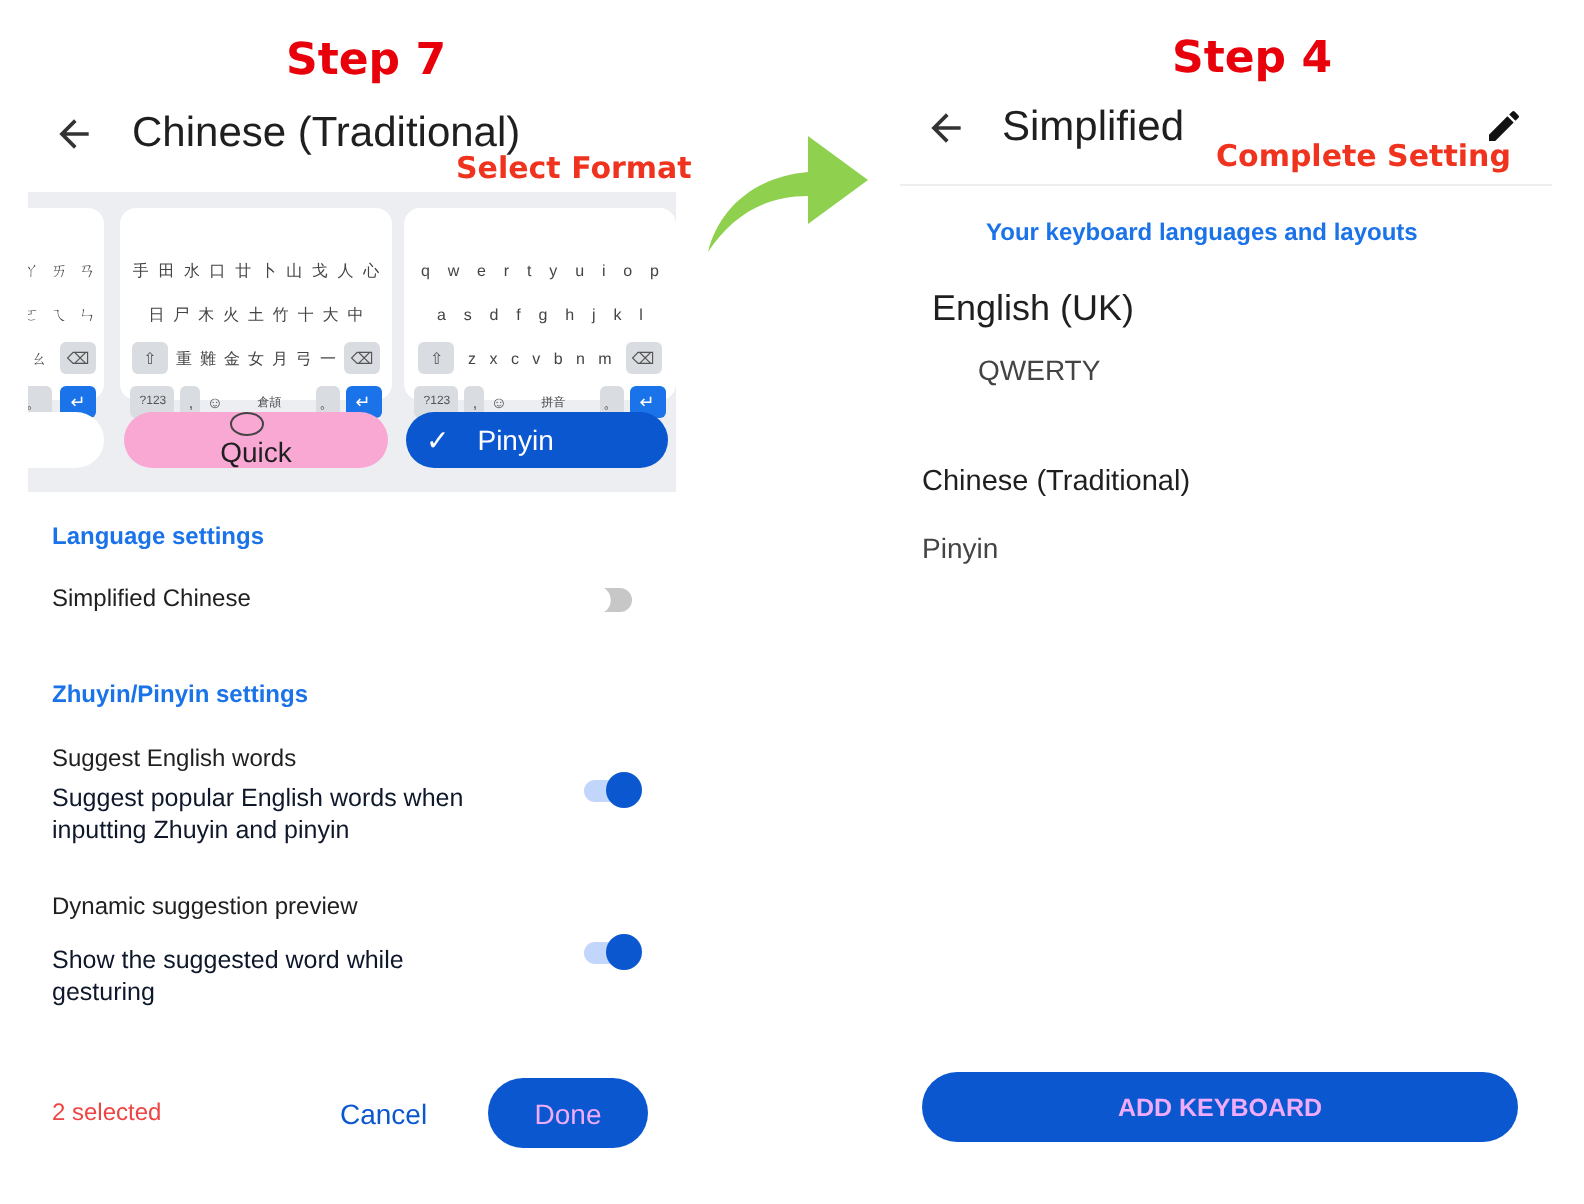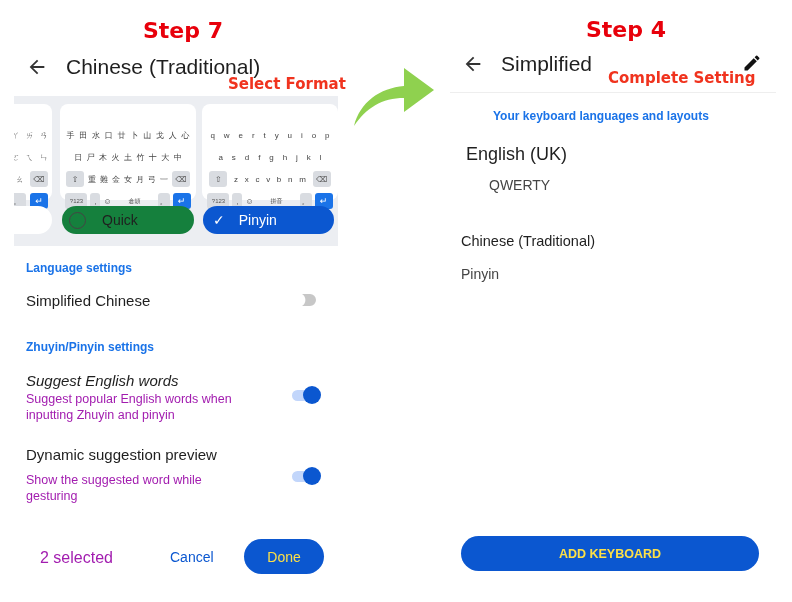--- a/index.html
+++ b/index.html
@@ -9,27 +9,27 @@
   .panel { position: absolute; background: #fff; }
   .appbar-title { position: absolute; font-size: 21px; color: #1f1f1f; }
   .back-icon { position: absolute; width: 22px; height: 22px; }
   .kbd-strip { position: absolute; left: 14px; top: 96px; width: 324px; height: 150px; background: #eceef2; overflow: hidden; }
   .kbd { position: absolute; top: 8px; height: 96px; background: #fff; border-radius: 8px; padding: 4px 4px; }
   .kbd-row { display: flex; justify-content: space-around; height: 22px; align-items: center; font-size: 8px; color: #444; }
   .kbd-key-gray { background: #d9dce1; border-radius: 3px; width: 18px; height: 16px; display: inline-flex; align-items: center; justify-content: center; font-size: 8px; color: #555; }
   .kbd-key-blue { background: #1a73e8; border-radius: 3px; width: 18px; height: 16px; display: inline-flex; align-items: center; justify-content: center; font-size: 9px; color: #fff; }
   .fmt-chip { position: absolute; top: 110px; height: 28px; border-radius: 14px; display: flex; align-items: center; font-size: 14px; }
   .section-label { position: absolute; color: #1a73e8; font-size: 12px; font-weight: bold; }
-  .row-title { position: absolute; font-size: 15px; color: #1f1f1f; }
-  .row-sub { position: absolute; font-size: 12.5px; color: #a21caf; line-height: 16px; }
+  .row-title { position: absolute; font-size: 12px; color: #1f1f1f; }
+  .row-sub { position: absolute; font-size: 12.5px; color: #0f172a; line-height: 16px; }
   .toggle-on { position: absolute; width: 32px; height: 18px; }
   .toggle-on .track { position: absolute; left: 2px; top: 4px; width: 26px; height: 11px; border-radius: 6px; background: #c2d6fb; }
   .toggle-on .thumb { position: absolute; left: 13px; top: 0; width: 18px; height: 18px; border-radius: 50%; background: #0b57d0; }
   .toggle-off { position: absolute; width: 18px; height: 14px; }
-  .btn-primary { position: absolute; background: #0b57d0; color: #fde047; border-radius: 20px; display: flex; align-items: center; justify-content: center; font-size: 14px; }
+  .btn-primary { position: absolute; background: #0b57d0; color: #f0abfc; border-radius: 20px; display: flex; align-items: center; justify-content: center; font-size: 14px; }
   .btn-text { position: absolute; color: #0b57d0; font-size: 14px; }
 </style>
 </head>
 <body>
 
 <div class="step-title" style="left:143px; top:18px;">Step 7</div>
 <div class="step-title" style="left:586px; top:17px;">Step 4</div>
 
 <svg style="position:absolute; left:352px; top:66px;" width="84" height="62" viewBox="0 0 84 62">
   <path d="M2 60 C 8 36, 28 22, 52 20 L 52 2 L 82 24 L 52 46 L 52 32 C 30 32, 14 42, 2 60 Z" fill="#8fd14f"></path>
@@ -150,53 +150,53 @@
         <span class="kbd-key-gray" style="width:22px;font-size:6px;">?123</span>
         <span class="kbd-key-gray" style="width:10px;">,</span>
         <span>☺</span>
         <span style="width:40px;text-align:center;font-size:6px;">拼音</span>
         <span class="kbd-key-gray" style="width:12px;">。</span>
         <span class="kbd-key-blue">↵</span>
       </div>
   </div>
 
   <div class="fmt-chip" style="left:-80px; width:118px; background:#fff;"></div>
-  <div class="fmt-chip" style="left:48px; width:132px; background:#15803d;">
+  <div class="fmt-chip" style="left:48px; width:132px; background:#f9a8d4;flex-direction:column;">
     <span style="display:inline-block; width:17px; height:17px; border:1.5px solid #444; border-radius:50%; margin-left:7px; margin-right:16px;"></span>
     <span>Quick</span>
   </div>
   <div class="fmt-chip" style="left:189px; width:131px; background:#0b57d0; color:#fff;">
     <span style="margin-left:10px; margin-right:14px; font-size:14px;">✓</span>
     <span>Pinyin</span>
   </div>
 </div>
 
 <div class="section-label" style="left:26px; top:261px;">Language settings</div>
 <div class="row-title" style="left:26px; top:292px;">Simplified Chinese</div>
 <svg class="toggle-off" style="left:300px; top:293px;" viewBox="0 0 18 14">
   <path d="M2 1 H10 A6 6 0 0 1 10 13 H2 A7 7 0 0 0 2 1 Z" fill="#c7c7c7"></path>
 </svg>
 
 <div class="section-label" style="left:26px; top:340px;">Zhuyin/Pinyin settings</div>
 
-<div class="row-title" style="left:26px; top:372px;font-style:italic;">Suggest English words</div>
+<div class="row-title" style="left:26px; top:372px;">Suggest English words</div>
 <div class="row-sub" style="left:26px; top:391px; width:230px;">Suggest popular English words when inputting Zhuyin and pinyin</div>
 <div class="toggle-on" style="left:290px; top:386px;">
     <div class="track"></div>
     <div class="thumb"></div>
   </div>
 
 <div class="row-title" style="left:26px; top:446px;">Dynamic suggestion preview</div>
 <div class="row-sub" style="left:26px; top:472px; width:200px;">Show the suggested word while gesturing</div>
 <div class="toggle-on" style="left:290px; top:467px;">
     <div class="track"></div>
     <div class="thumb"></div>
   </div>
 
-<div style="position:absolute; left:40px; top:549px; font-size:16px; color:#a21caf;">2 selected</div>
+<div style="position:absolute; left:26px; top:549px; font-size:12px; color:#ef4444;">2 selected</div>
 <div class="btn-text" style="left:170px; top:549px;">Cancel</div>
 <div class="btn-primary" style="left:244px; top:539px; width:80px; height:35px; border-radius:18px;">Done</div>
 
 <div class="panel" style="left:450px; top:44px; width:326px; height:535px;"></div>
 
 <svg class="back-icon" style="left:462px; top:53px;" viewBox="0 0 24 24">
   <path d="M20 11H7.8l5.6-5.6L12 4l-8 8 8 8 1.4-1.4L7.8 13H20z" fill="#333"></path>
 </svg>
 <div class="appbar-title" style="left:501px; top:52px;">Simplified</div>
 <div class="annot" style="left:608px; top:69px;">Complete Setting</div>

